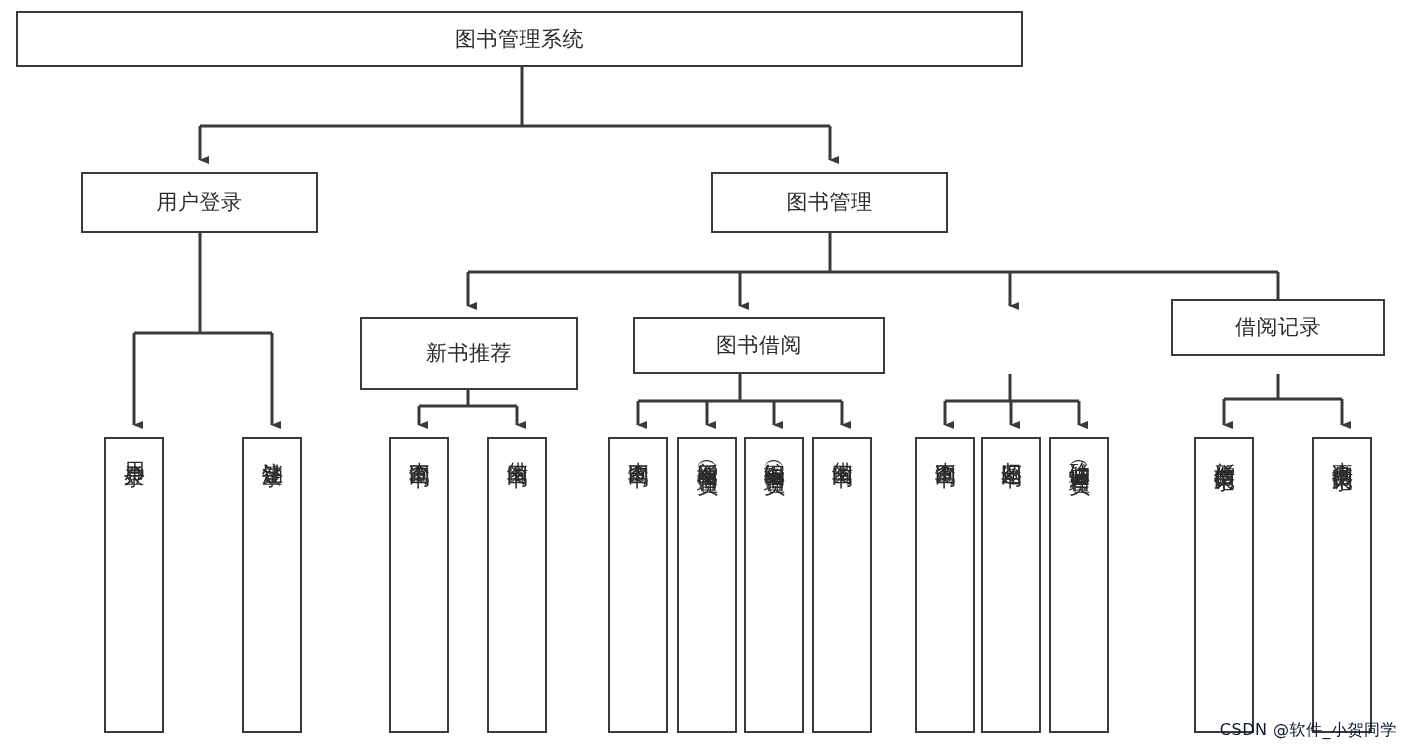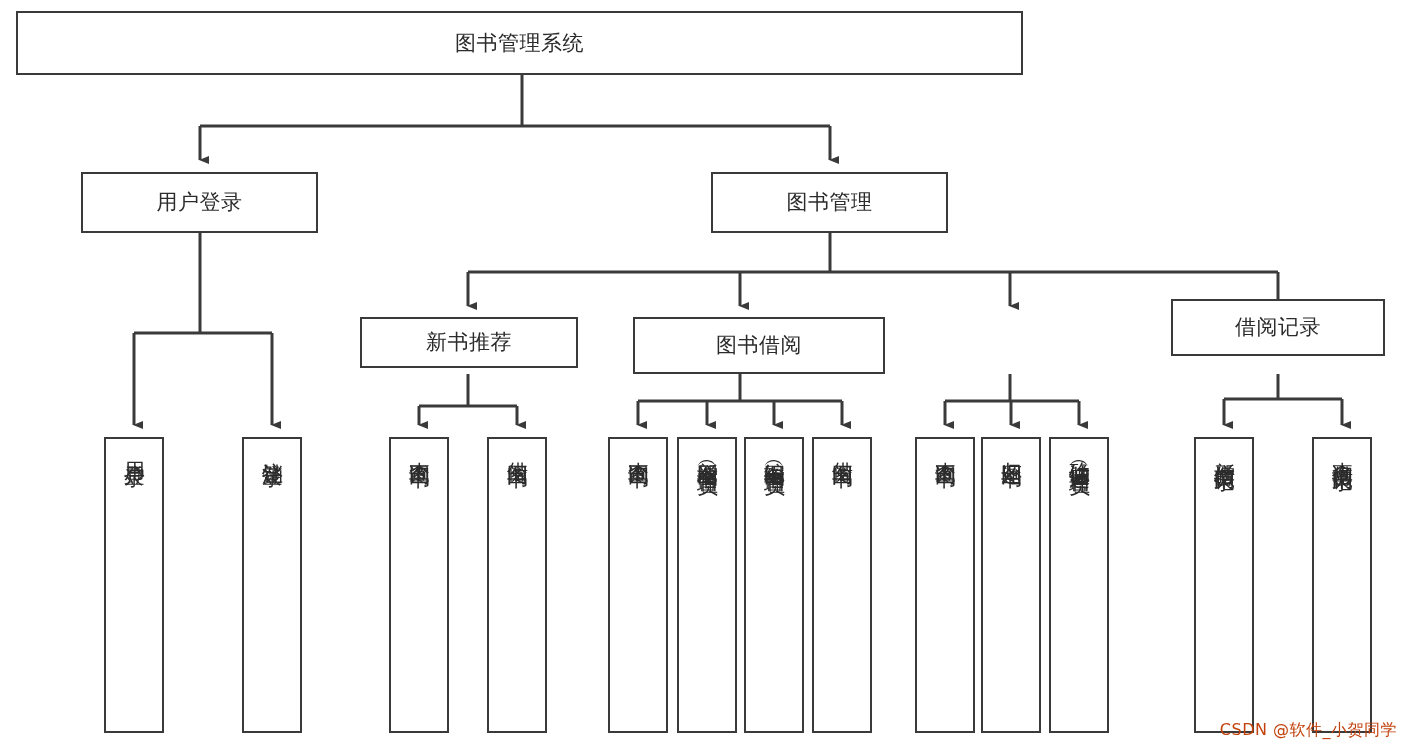--- a/index.html
+++ b/index.html
@@ -56,21 +56,21 @@
     font-size: 21px;
     line-height: 1.0;
     letter-spacing: 2px;
     white-space: pre;
   }
   #watermark {
     position: absolute;
     right: 8px;
     bottom: 6px;
     font-size: 16px;
-    color: #c2410c;
+    color: #0f172a;
     letter-spacing: 0.5px;
     white-space: nowrap;
     pointer-events: none;
   }
 </style>
 </head>
 <body>
 
 <div id="diagram-root">
 
@@ -117,32 +117,32 @@
       <path d="M1011,401 L1011,425" marker-end="url(#arrowhead)"></path>
       <path d="M1079,401 L1079,425" marker-end="url(#arrowhead)"></path>
 
       <path d="M1278,374 L1278,399"></path>
       <path d="M1224,399 L1342,399"></path>
       <path d="M1224,399 L1224,425" marker-end="url(#arrowhead)"></path>
       <path d="M1342,399 L1342,425" marker-end="url(#arrowhead)"></path>
     </g>
   </svg>
 
-  <div class="node horizontal" style="left:16px; top:11px; width:1007px; height:64px;">
+  <div class="node horizontal" style="left:16px; top:11px; width:1007px; height:56px;">
     <span class="node-label">图书管理系统</span>
   </div>
 
   <div class="node horizontal" style="left:81px; top:172px; width:237px; height:61px;">
     <span class="node-label">用户登录</span>
   </div>
   <div class="node horizontal" style="left:711px; top:172px; width:237px; height:61px;">
     <span class="node-label">图书管理</span>
   </div>
 
-  <div class="node horizontal" style="left:360px; top:317px; width:218px; height:51px;">
+  <div class="node horizontal" style="left:360px; top:317px; width:218px; height:73px;">
     <span class="node-label">新书推荐</span>
   </div>
   <div class="node horizontal" style="left:633px; top:317px; width:252px; height:57px;">
     <span class="node-label">图书借阅</span>
   </div>
   <div class="node horizontal" style="left:1171px; top:299px; width:214px; height:57px;">
     <span class="node-label">借阅记录</span>
   </div>
 
   <div class="node vertical" style="left:104px; top:437px; width:60px; height:296px;">

